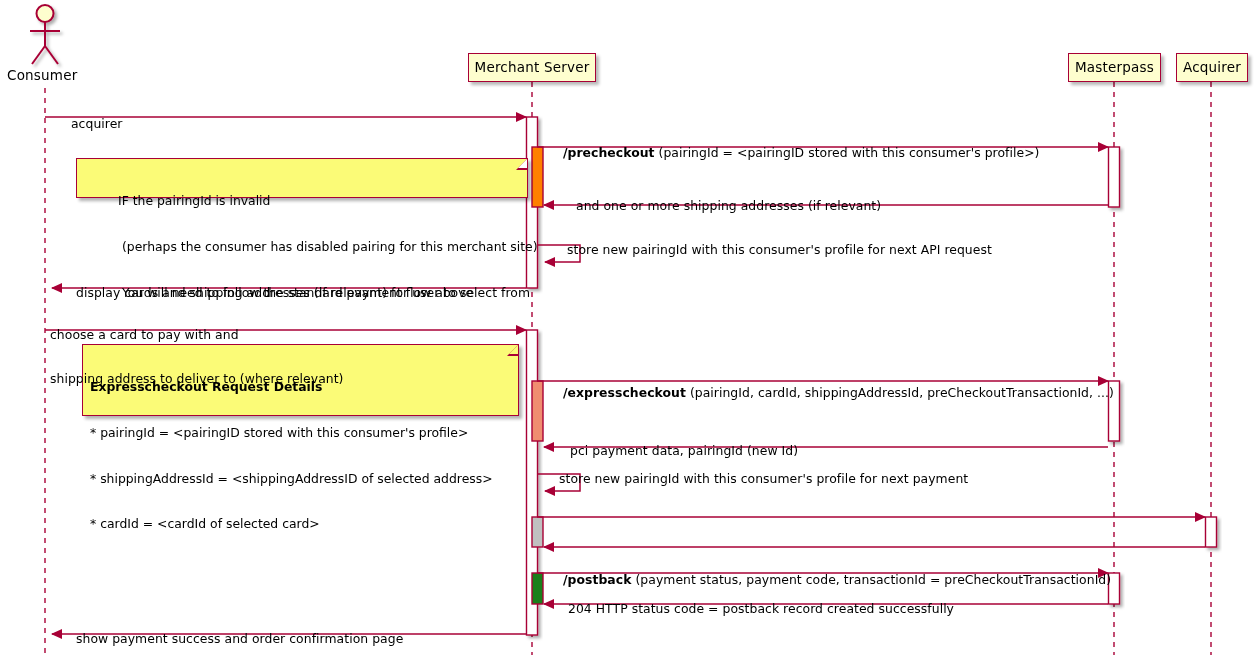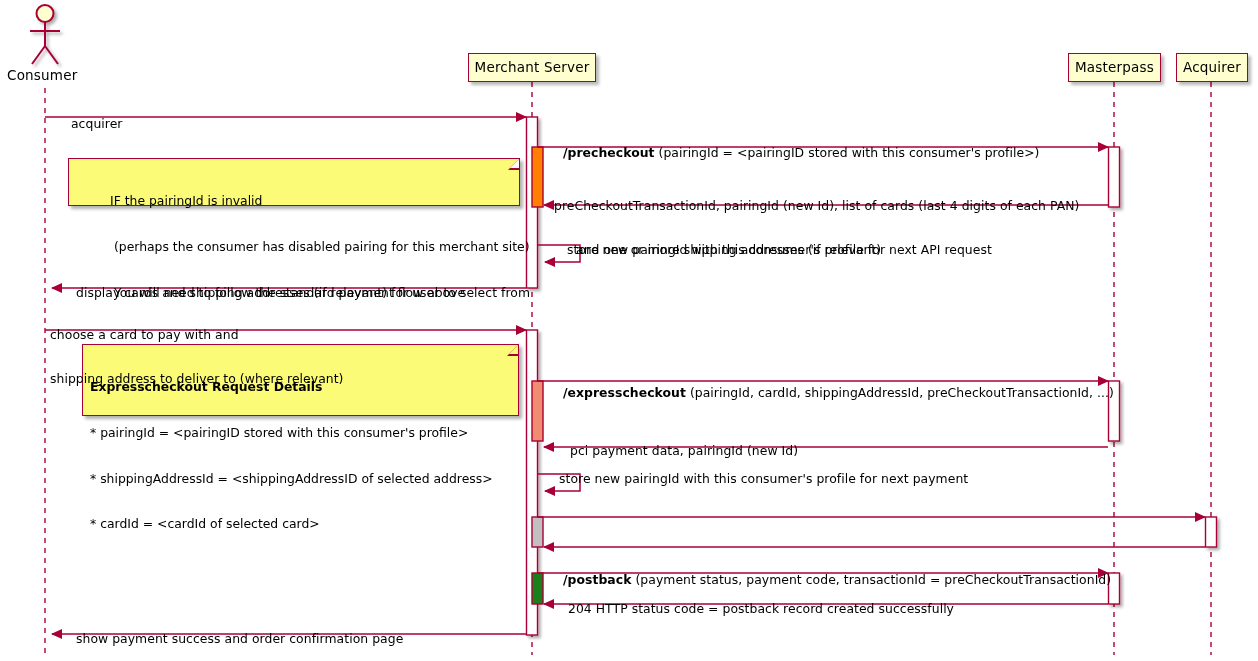--- a/index.html
+++ b/index.html
@@ -195,21 +195,21 @@
   </div>
   <div class="participant" style="left:1068px;top:53px;width:93px;height:29px;">
     <span>Masterpass</span>
   </div>
   <div class="participant" style="left:1176px;top:53px;width:72px;height:29px;">
     <span>Acquirer</span>
   </div>
 
   <div class="actor-label" style="left:7px;top:67px;">Consumer</div>
 
-  <div class="note" style="left:68px;top:158px;width:452px;height:48px;padding-left:41px;">
+  <div class="note" style="left:76px;top:158px;width:452px;height:40px;padding-left:41px;">
     <div>IF the pairingId is invalid</div>
     <div> (perhaps the consumer has disabled pairing for this merchant site)</div>
     <div> You will need to follow the standard payment flow above</div>
     <div class="note-fold" style="top:0;right:0;border-width:0 0 11px 11px;border-color:transparent transparent #A80036 transparent;"></div>
     <div class="note-fold" style="top:0;right:0;border-width:0 0 9px 9px;border-color:transparent transparent #FFFFFF transparent;"></div>
   </div>
 
   <div class="note" style="left:82px;top:344px;width:437px;height:72px;">
     <div class="note-title">Expresscheckout Request Details</div>
     <div>* pairingId = &lt;pairingID stored with this consumer's profile&gt;</div>
@@ -221,21 +221,20 @@
 
   <div class="msg" style="left:55px;top:102px;">
     <span>acquirer</span>
   </div>
 
   <div class="msg" style="left:547px;top:131px;text-align:center;">
     <b>/precheckout</b><span> (pairingId = &lt;pairingID stored with this consumer's profile&gt;)</span>
   </div>
 
   <div class="msg" style="left:554px;top:170px;">
-    <div>preCheckoutTransactionId, pairingId (new Id), list of cards (last 4 digits of each PAN)</div>
     <div style="padding-left:22px;">and one or more shipping addresses (if relevant)</div>
   </div>
 
   <div class="msg" style="left:543px;top:228px;padding-left:8px;">
     <span>store new pairingId with this consumer's profile for next API request</span>
   </div>
 
   <div class="msg" style="left:60px;top:271px;">
     <span>display cards and shipping addresses (if relevant) for user to select from</span>
   </div>

